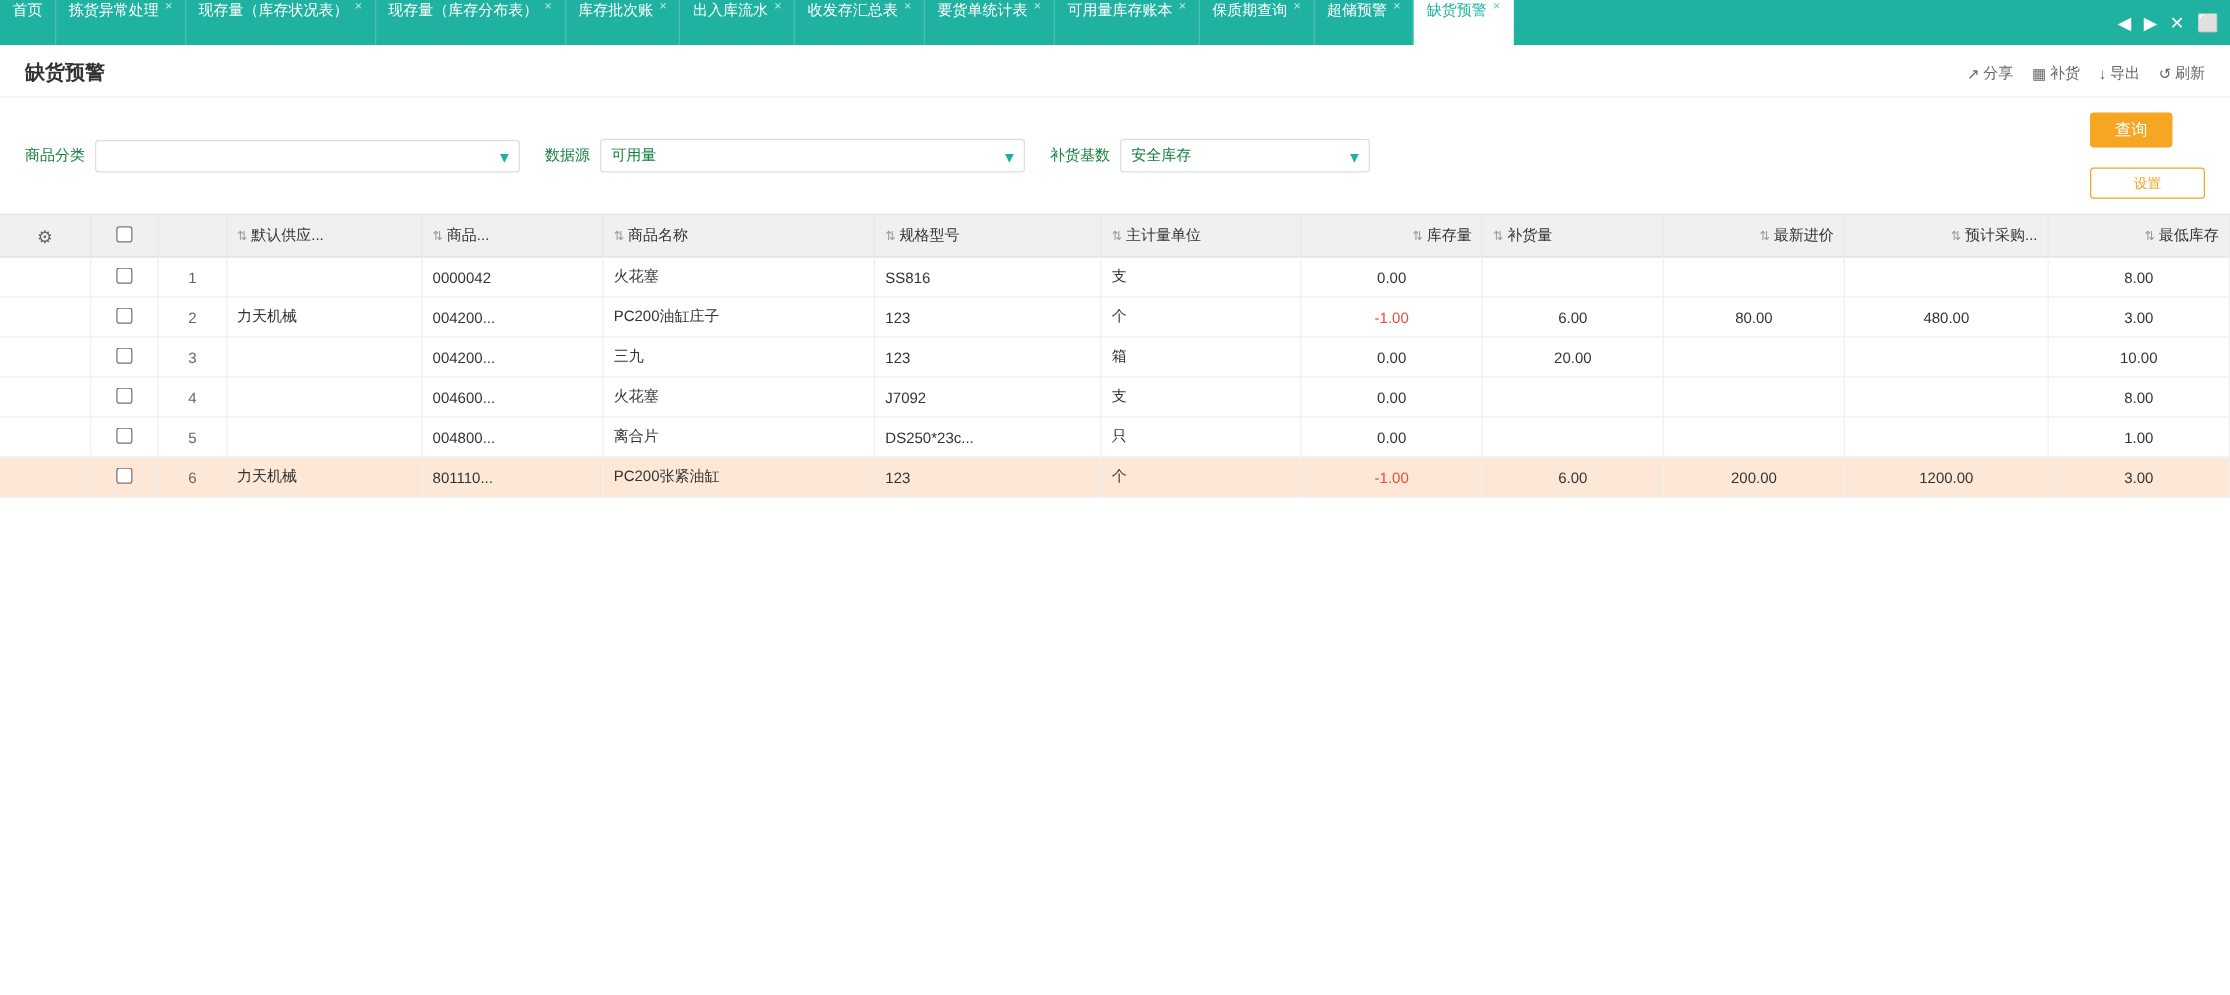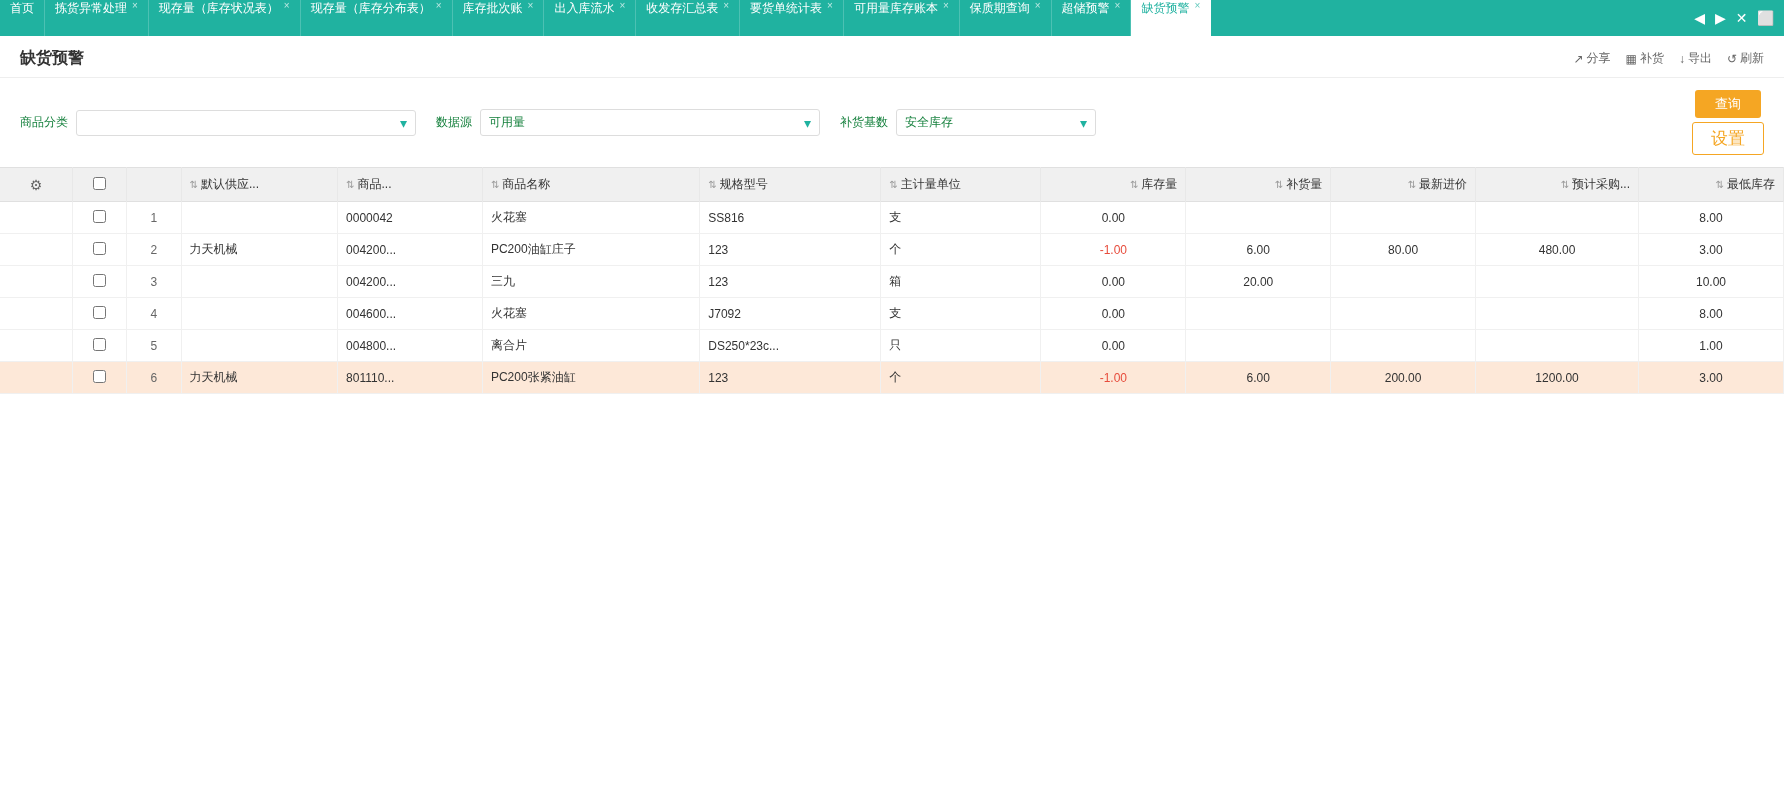--- a/index.html
+++ b/index.html
@@ -112,40 +112,40 @@
       cursor: pointer;
       justify-content: space-between;
     }
     .filter-select .arrow { color: #20b2a0; font-size: 14px; }
     .filter-value { color: #15803d; font-size: 12px; }
 
     .action-buttons {
       margin-left: auto;
       display: flex;
       flex-direction: column;
-      gap: 4px;
-      align-items: center;
+      gap: 16px;
+      align-items: flex-start;
     }
     .btn-query {
       background: #f5a623;
       color: #fff;
       border: none;
       border-radius: 3px;
       padding: 5px 20px;
       cursor: pointer;
       font-size: 13px;
     }
     .btn-settings {
       background: #fff;
       color: #f5a623;
       border: 1px solid #f5a623;
       border-radius: 3px;
-      padding: 4px 18px;
-      cursor: pointer;
-      font-size: 17px;
+      padding: 4px 34px;
+      cursor: pointer;
+      font-size: 11px;
     }
 
     
     .table-container {
       padding: 0 0 20px 0;
     }
     table {
       width: 100%;
       border-collapse: collapse;
       font-size: 12px;
@@ -324,21 +324,21 @@
           </th>
           <th style="width:100px;">
             <span class="sort-icon">⇅</span>规格型号
           </th>
           <th style="width:80px;">
             <span class="sort-icon">⇅</span>主计量单位
           </th>
           <th style="width:80px; text-align:right;">
             <span class="sort-icon">⇅</span>库存量
           </th>
-          <th style="width:80px; text-align:right;">
+          <th style="width:80px; ">
             <span class="sort-icon">⇅</span>补货量
           </th>
           <th style="width:80px; text-align:right;">
             <span class="sort-icon">⇅</span>最新进价
           </th>
           <th style="width:90px; text-align:right;">
             <span class="sort-icon">⇅</span>预计采购...
           </th>
           <th style="width:80px; text-align:right;">
             <span class="sort-icon">⇅</span>最低库存

